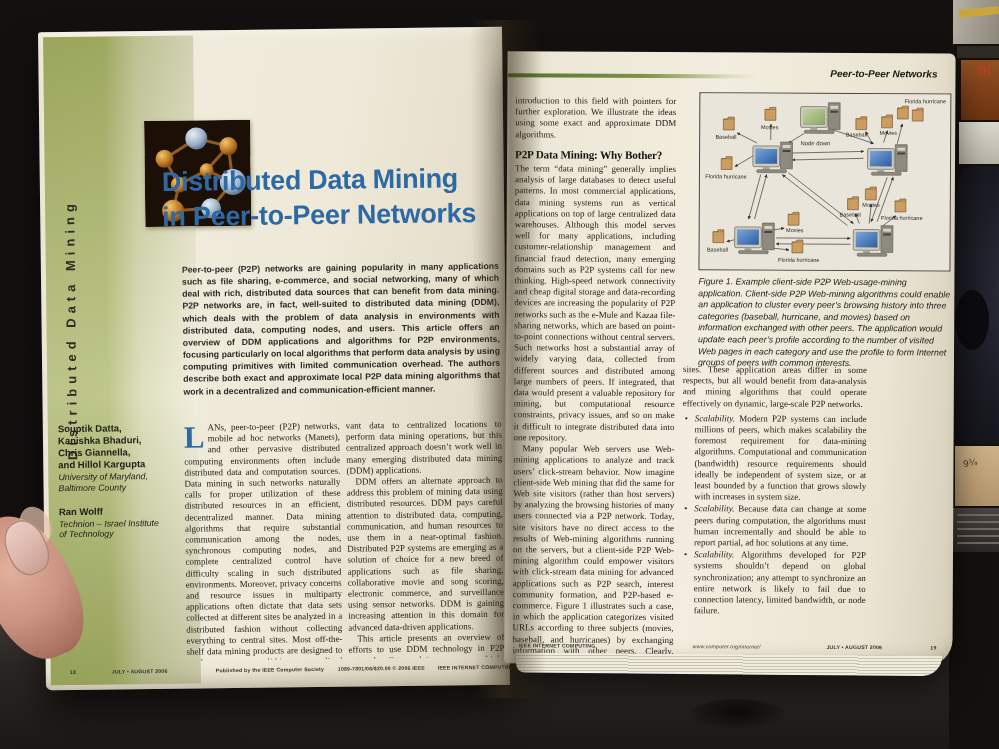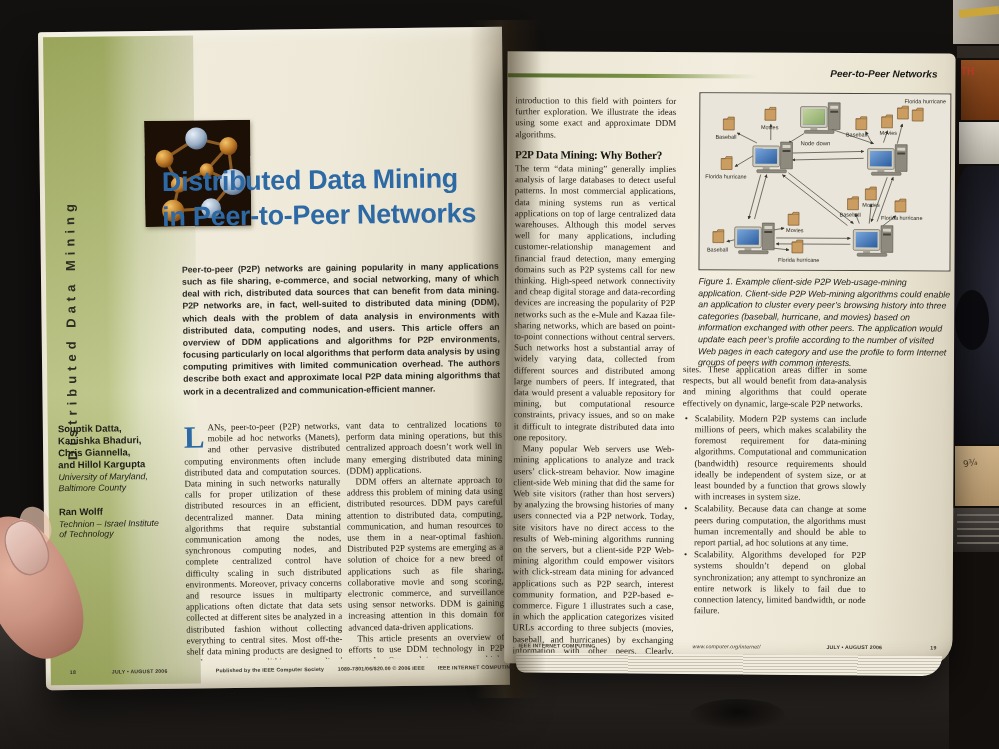--- a/index.html
+++ b/index.html
@@ -12,21 +12,21 @@
   
   .desk{position:absolute;left:0;right:0;bottom:0;height:130px;
     background:linear-gradient(180deg,#3c3733 0%,#2b2724 35%,#1b1815 100%);z-index:1;}
   .desk-slot{position:absolute;left:690px;bottom:18px;width:95px;height:32px;border-radius:50%;
     background:radial-gradient(ellipse at 50% 40%,#0d0b0a 0%,#1f1c19 70%,transparent 100%);z-index:2;}
   .shelf{position:absolute;right:0;top:0;width:50px;height:749px;background:#14100e;z-index:2;}
   .shelf .s1{position:absolute;top:0;left:4px;right:0;height:44px;background:linear-gradient(100deg,#b7b0a4,#8d867a);}
   .shelf .s1b{position:absolute;top:8px;left:6px;right:0;height:8px;background:#c9a53c;transform:rotate(-6deg);}
   .shelf .s2{position:absolute;top:46px;left:8px;right:0;height:12px;background:#2f2a24;}
   .shelf .cd1{position:absolute;top:60px;left:12px;right:0;height:60px;background:linear-gradient(180deg,#945022,#6e3512);}
-  .cd1-text{position:absolute;top:6px;left:0;color:#c03b2a;font-weight:bold;font-size:10px;}
+  .cd1-text{position:absolute;top:6px;left:16px;color:#c03b2a;font-weight:bold;font-size:10px;}
   .shelf .cd2{position:absolute;top:122px;left:10px;right:0;height:42px;background:linear-gradient(180deg,#dcd8ce,#b7b2a6);}
   .shelf .bowl{position:absolute;top:166px;left:0;right:0;height:278px;
     background:radial-gradient(ellipse at 130% 45%,#2e2e3e 0%,#1b1b24 55%,#101014 100%);border-radius:40% 0 0 20%;}
   .shelf .knob{position:absolute;top:290px;left:6px;width:34px;height:60px;border-radius:50%;background:#0c0c10;}
   .shelf .box{position:absolute;top:446px;left:6px;right:0;height:60px;background:linear-gradient(180deg,#cdb187,#b2946a);}
   .box-note{position:absolute;top:12px;left:8px;color:#4a3a28;font-size:9px;transform:rotate(-10deg);font-family:"DejaVu Sans",sans-serif;}
   .shelf .s6{position:absolute;top:508px;left:4px;right:0;height:44px;background:linear-gradient(180deg,#4a4440,#2c2825);}
   .shelf .s6:before{content:"";position:absolute;inset:6px 0 6px 4px;background:repeating-linear-gradient(180deg,#716b63 0 2px,transparent 2px 7px);}
   
   .thumb{position:absolute;left:-16px;top:492px;width:96px;height:175px;z-index:30;transform:rotate(-24deg);}
@@ -87,21 +87,21 @@
   .rp-col1{position:absolute;left:8px;top:44px;width:161px;height:560px;overflow:hidden;}
   .rp-heading{font-size:11.2px;font-weight:bold;color:#14140f;margin:9px 0 3px 0;letter-spacing:-.2px;}
   .rp-figure{position:absolute;left:192px;top:40px;width:252px;height:178px;background:#e9e5da;
     border:1px solid #4a463c;box-sizing:border-box;}
   .rp-caption{position:absolute;left:192px;top:224px;width:252px;
     font-size:8.8px;line-height:11.6px;font-style:italic;color:#1c1c16;}
   .rp-col2{position:absolute;left:177px;top:312px;width:184px;height:282px;overflow:hidden;}
   ul.reqs{margin:4px 0 0 0;padding:0 0 0 12px;list-style:none;}
   ul.reqs li{position:relative;margin:0 0 1px 0;}
   ul.reqs li:before{content:"•";position:absolute;left:-10px;top:0;font-size:9px;}
-  .term{}
+  .term{font-style:italic;}
   .rf-mag{left:14px;}.rf-url{left:188px;font-style:italic;font-weight:normal;}.rf-date{left:322px;}.rf-page{right:16px;}
   svg text{font-family:"Liberation Sans",sans-serif;}
 </style>
 </head>
 <body>
 
 <div class="scene">
   <div class="desk"></div>
   <div class="desk-slot"></div>
 

